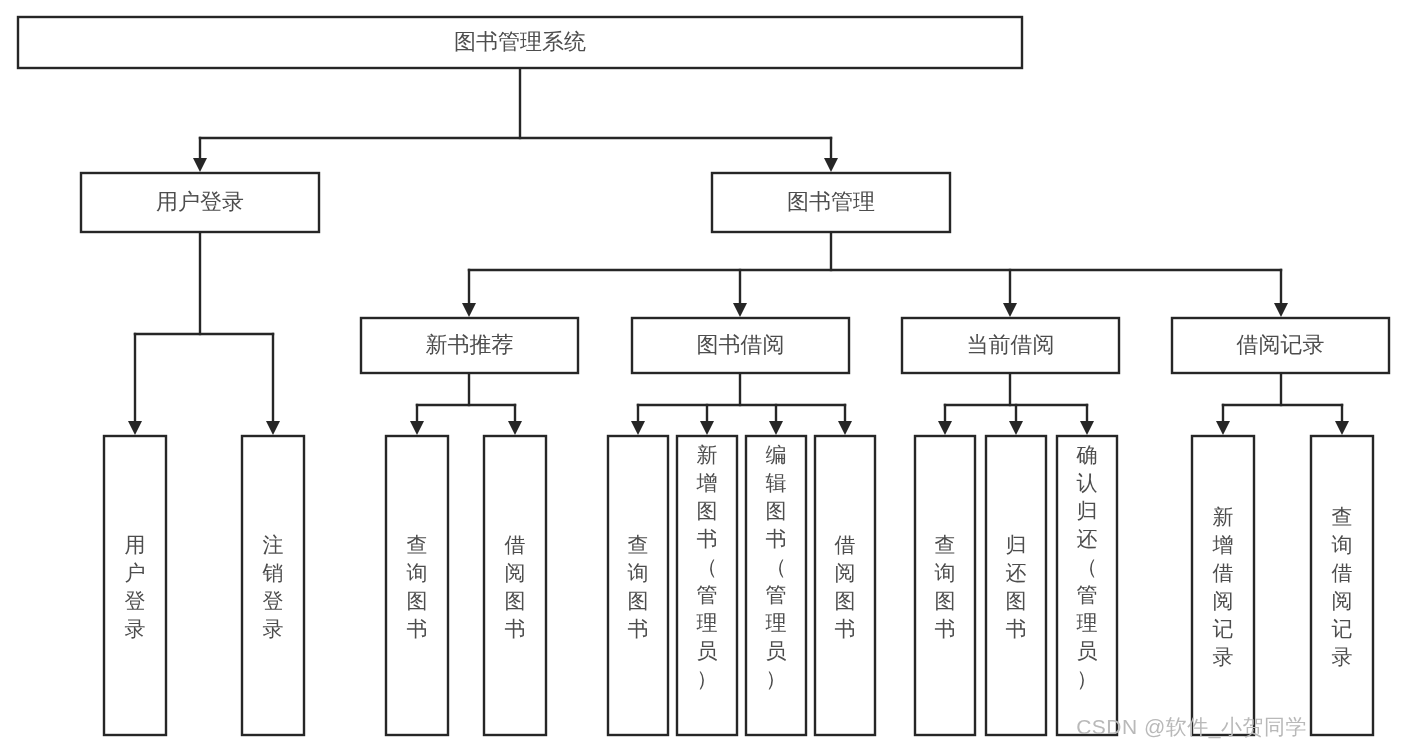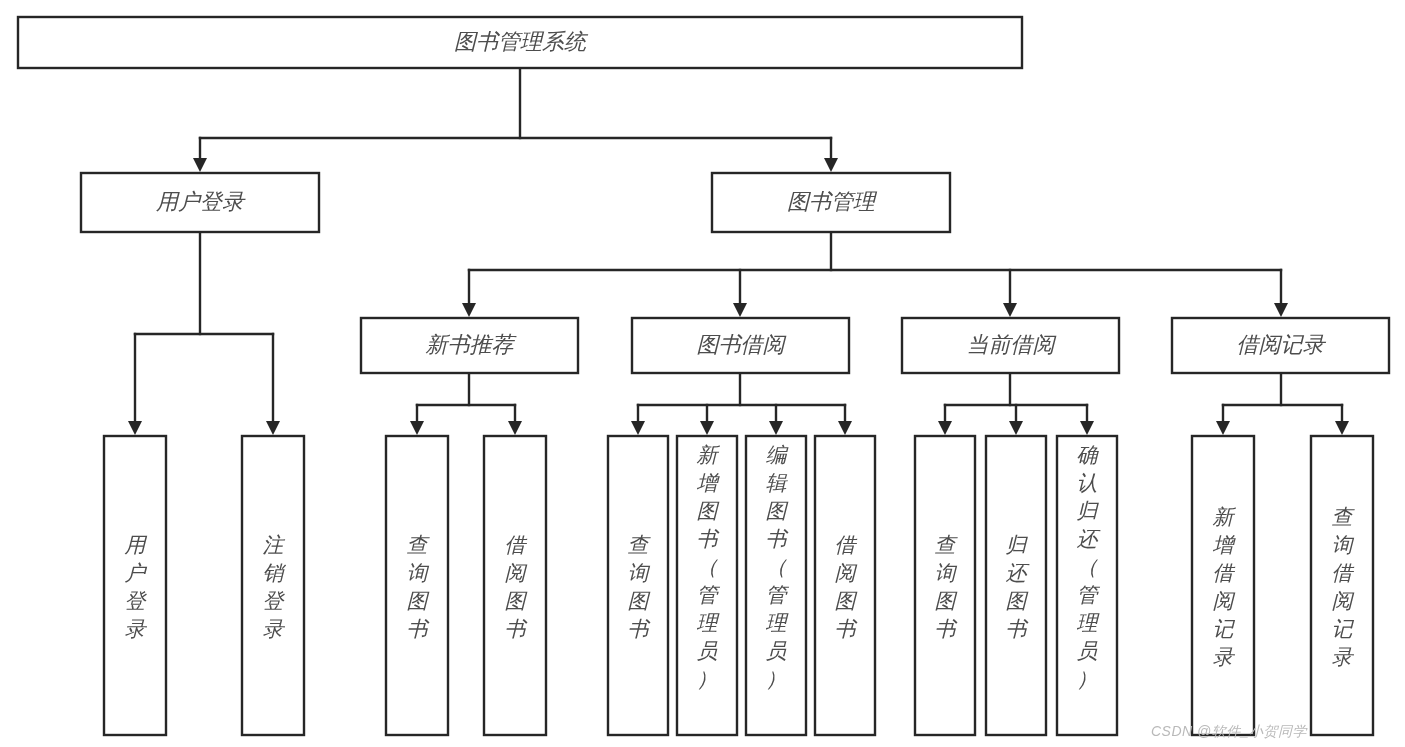--- a/index.html
+++ b/index.html
@@ -11,21 +11,20 @@
     width: 1405px;
     height: 747px;
     font-family: "Liberation Sans", "DejaVu Sans", sans-serif;
     overflow: hidden;
     position: relative;
   }
   #diagram-root {
     position: relative;
     width: 1317px;
     height: 747px;
-    font-style: italic;
   }
   svg.flow {
     position: absolute;
     top: 0;
     left: 0;
     width: 1405px;
     height: 747px;
   }
   .node-box {
     fill: #ffffff;
@@ -53,21 +52,21 @@
     fill: #4d4d4d;
     font-family: "Liberation Sans", "DejaVu Sans", sans-serif;
     font-size: 21px;
     text-anchor: middle;
   }
   .watermark {
     position: absolute;
     right: 10px;
     bottom: 6px;
     color: #b9b9b9;
-    font-size: 14px;
+    font-size: 21px;
     font-family: "Liberation Sans", "DejaVu Sans", sans-serif;
     letter-spacing: 0.5px;
     white-space: nowrap;
     user-select: none;
   }
 </style>
 </head>
 <body>
 
 <div id="diagram-root">

